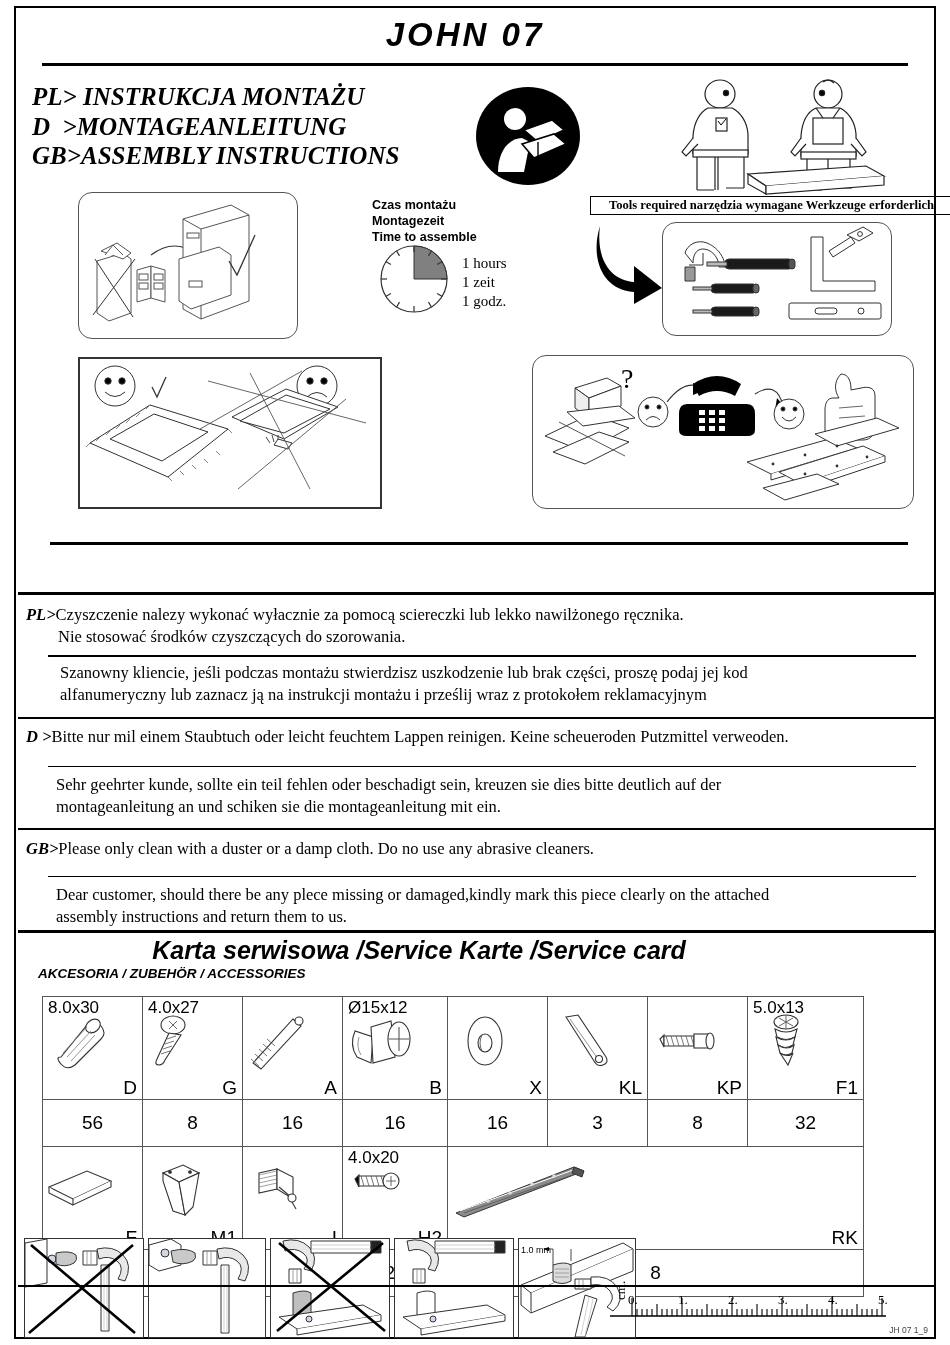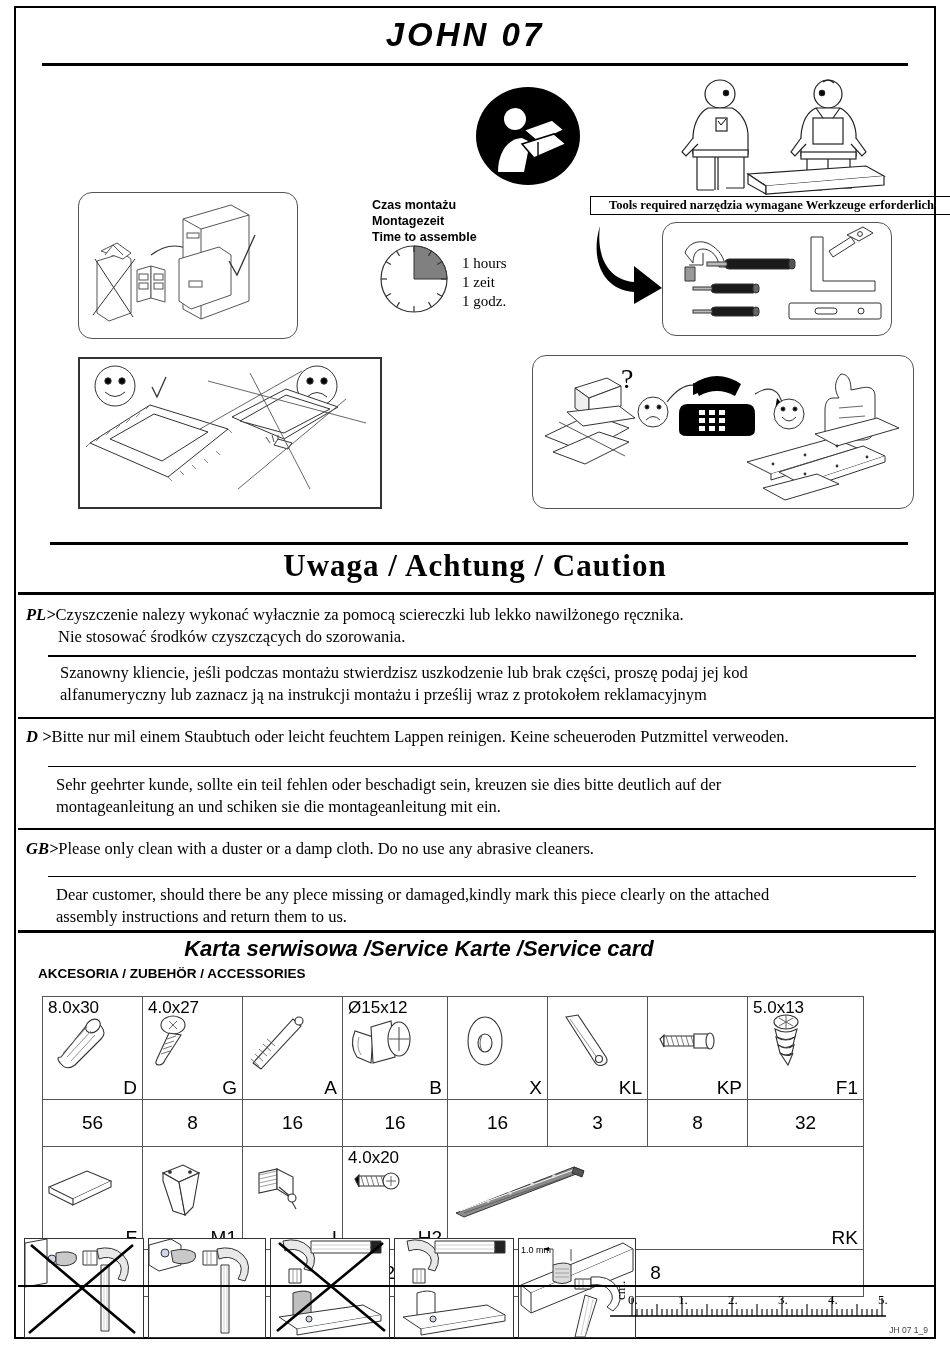--- a/index.html
+++ b/index.html
@@ -55,23 +55,23 @@
   .rule-caution-bot{position:absolute;left:18px;top:592px;width:918px;height:0;border-top:3px solid #000;}
 
   .warn{position:absolute;font-family:"Liberation Serif",serif;font-size:16.5px;line-height:1.33;}
   .warn .tag{font-weight:bold;font-style:italic;}
   .hr1{position:absolute;height:0;border-top:2px solid #000;}
   .hr2{position:absolute;height:0;border-top:1.5px solid #000;}
 
   
   .rule-service-top{position:absolute;left:18px;top:930px;width:918px;height:0;border-top:3px solid #000;}
   .service-title{position:absolute;left:0;top:936px;width:838px;text-align:center;
-    font-family:"Liberation Sans",sans-serif;font-weight:bold;font-style:italic;font-size:22px;}
+    font-family:"Liberation Sans",sans-serif;font-weight:bold;font-style:italic;font-size:25px;}
   .accessories-label{position:absolute;left:38px;top:966px;font-family:"Liberation Sans",sans-serif;
-    font-weight:bold;font-size:13.5px;}
+    font-weight:bold;font-style:italic;font-size:13.5px;}
 
   table.parts{position:absolute;left:42px;top:996px;border-collapse:collapse;table-layout:fixed;}
   table.parts td{border:1px solid #555;padding:12px;vertical-align:bottom;
     font-family:"Liberation Sans",sans-serif;}
   td.cell-item{height:78px;position:relative;}
   td.cell-qty{height:22px;text-align:center;font-size:19px;line-height:22px;}
   .dim{position:absolute;left:5px;top:1px;font-size:17px;}
   .code{position:absolute;right:5px;bottom:0px;font-size:19px;}
   .glyph{position:absolute;left:0;top:16px;width:100%;height:56px;}
 
@@ -91,20 +91,23 @@
 </style>
 </head>
 <body>
 
 <div class="page">
   <div class="page-border"></div>
 
   <div class="brand-title">JOHN 07</div>
   <div class="rule-thick"></div>
 
+  <div class="lang-titles">PL&gt; INSTRUKCJA MONTAŻU
+D  &gt;MONTAGEANLEITUNG
+GB&gt;ASSEMBLY INSTRUCTIONS</div>
 
   <div class="badge-oval">
     <svg width="112" height="100" viewBox="0 0 112 100">
       <ellipse cx="56" cy="50" rx="52" ry="49" fill="#000"></ellipse>
       <circle cx="43" cy="33" r="11" fill="#fff"></circle>
       <path d="M26 86 C26 64, 38 52, 50 52 L58 56 L52 86 Z" fill="#fff"></path>
       <path d="M52 44 L80 34 L92 44 L66 56 Z" fill="#fff" stroke="#000" stroke-width="1.6"></path>
       <path d="M50 58 L82 48 L94 58 L62 72 Z" fill="#fff" stroke="#000" stroke-width="1.6"></path>
       <path d="M66 56 L66 72" stroke="#000" stroke-width="1.4" fill="none"></path>
     </svg>
@@ -362,21 +365,20 @@
             <circle cx="304" cy="90" r="1.4"></circle>
           <circle cx="272" cy="118" r="1.4"></circle>
             <circle cx="304" cy="110" r="1.4"></circle>
             <circle cx="334" cy="101" r="1.4"></circle>
         </g>
       </g>
     </svg>
   </div>
 
   <div class="rule-caution-top"></div>
-  <div class="caution-title">Uwaga / Achtung / Caution</div>
   <div class="rule-caution-bot"></div>
 
   <div class="warn" style="left:26px;top:604px;width:890px;">
     <div><span class="tag">PL&gt;</span><span>Czyszczenie nalezy wykonać wyłacznie za pomocą sciereczki lub lekko nawilżonego ręcznika.</span></div>
     <div style="padding-left:32px;">Nie stosować środków czyszczących do szorowania.</div>
   </div>
   <div class="hr1" style="left:48px;top:655px;width:868px;"></div>
   <div class="warn" style="left:60px;top:662px;width:856px;">
     <div>Szanowny kliencie, jeśli podczas montażu stwierdzisz uszkodzenie lub brak części, proszę podaj jej kod</div>
     <div>alfanumeryczny lub zaznacz ją na instrukcji montażu i prześlij wraz z protokołem reklamacyjnym</div>

